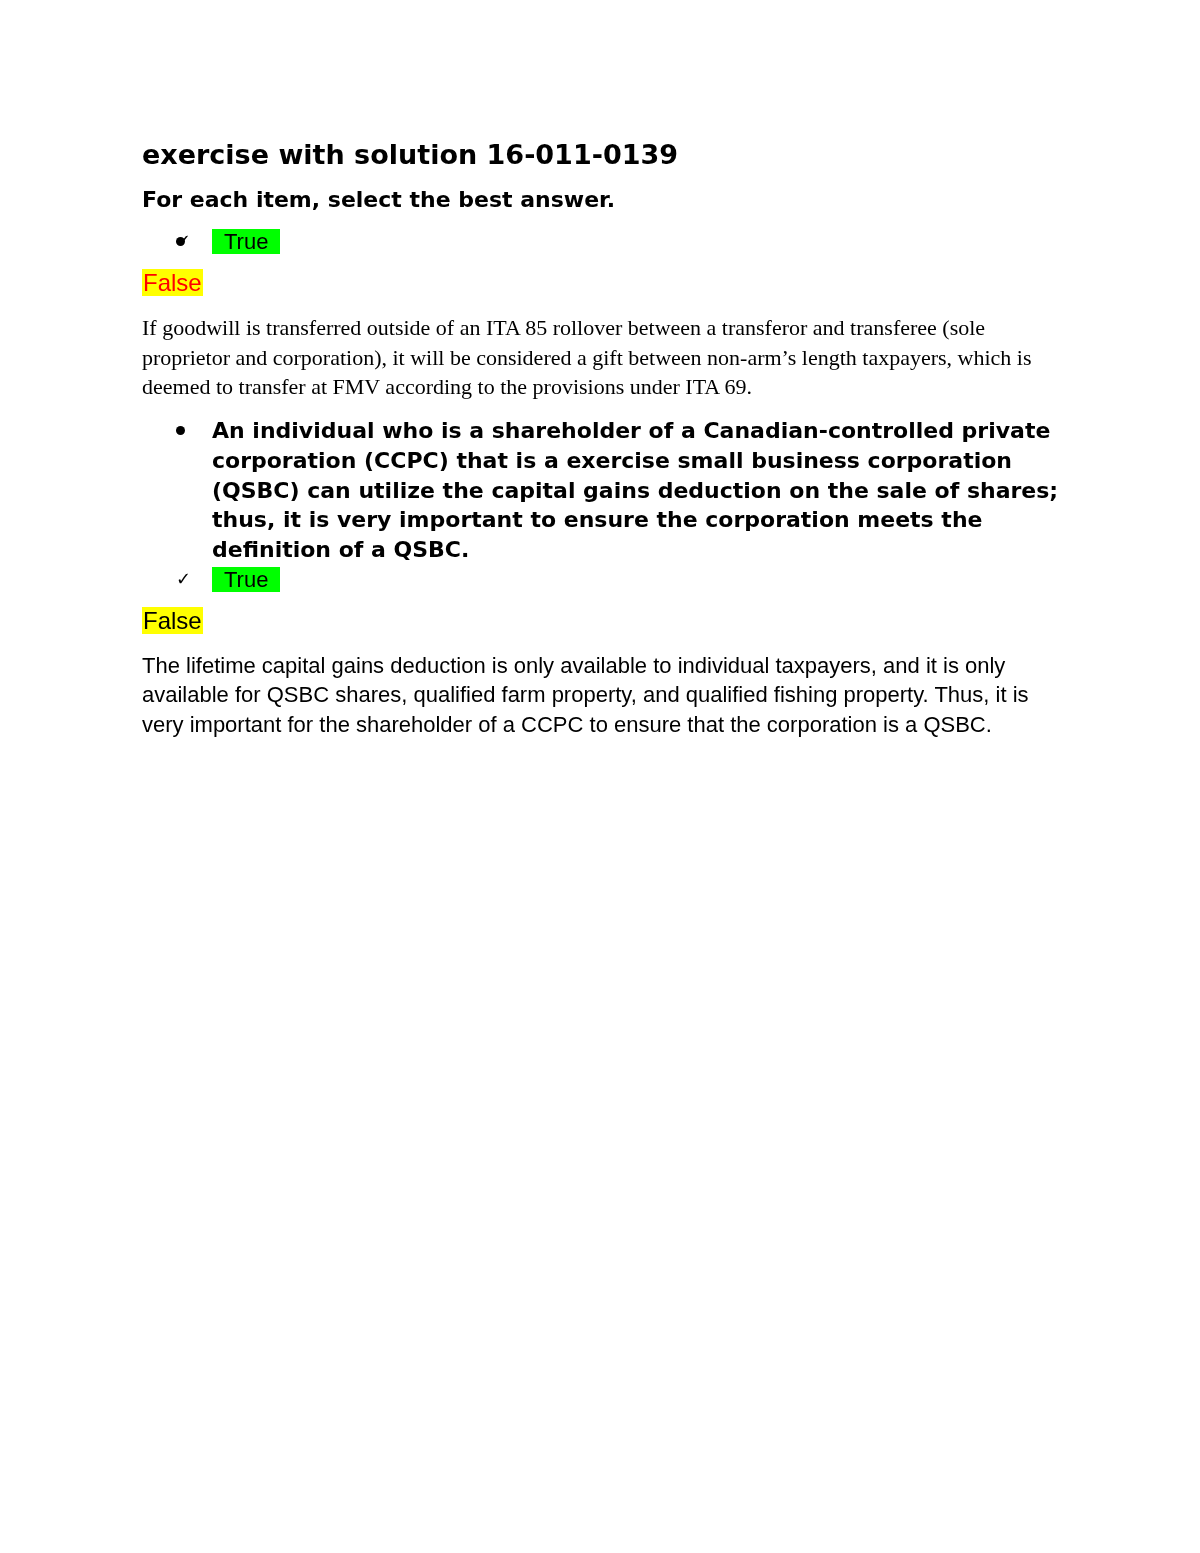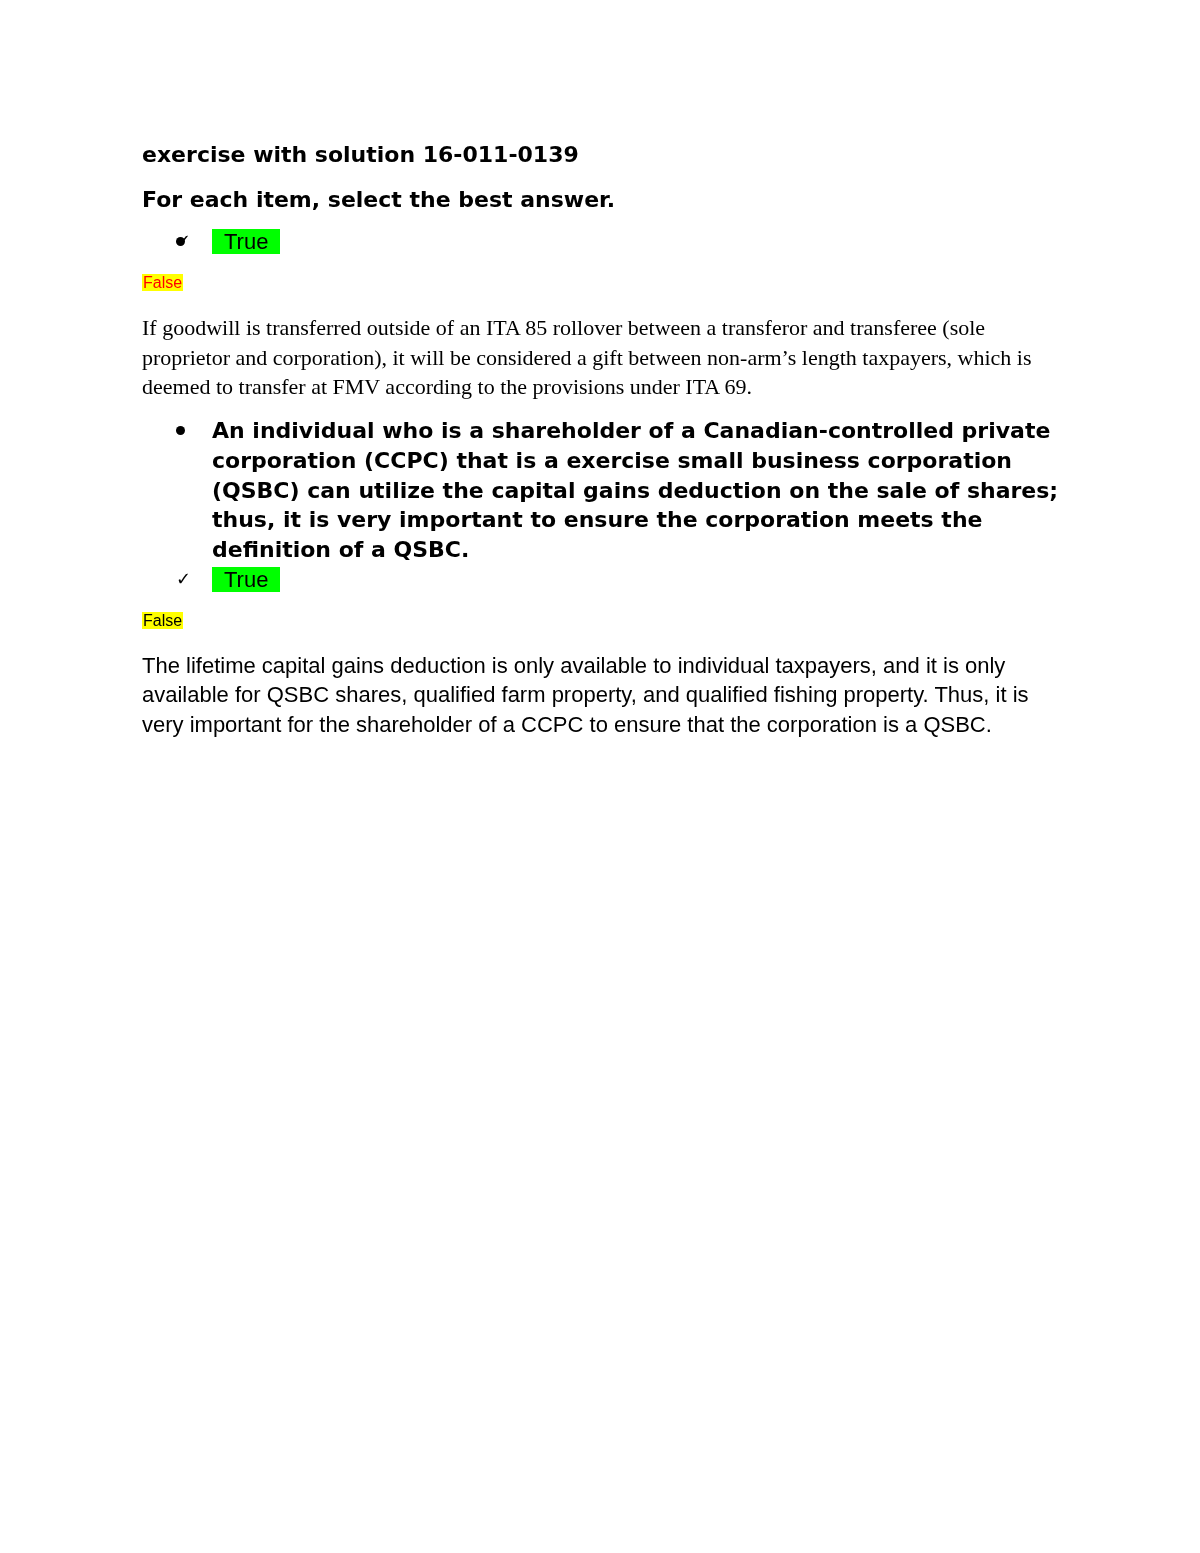--- a/index.html
+++ b/index.html
@@ -1,27 +1,27 @@
 <!DOCTYPE html>
 <html><head>
 <meta charset="utf-8">
 <style>
   html, body { margin: 0; padding: 0; background: #ffffff; }
   body { width: 1200px; height: 1553px; position: relative; overflow: hidden;
          font-family: "DejaVu Sans", sans-serif; color: #000; }
   .page { position: absolute; left: 142px; top: 140px; width: 920px; }
-  .title { font-weight: bold; font-size: 22px; line-height: 30px; margin: 0 0 15px 0; }
+  .title { font-weight: bold; font-size: 27px; line-height: 30px; margin: 0 0 15px 0; }
   .instr { font-weight: bold; font-size: 22px; line-height: 30px; margin: 0 0 12px 0; }
   .q { position: relative; padding-left: 70px; font-weight: bold; font-size: 22px; line-height: 29.7px; margin: 0; }
   .bullet { position: absolute; left: 34px; top: 10px; width: 9px; height: 9px; border-radius: 50%; background: #000; }
   .opt { position: relative; padding-left: 70px; font-size: 22px; line-height: 29px; margin: 0 0 15px 0;
          font-family: "Liberation Sans Narrow", "Liberation Sans", sans-serif; }
   .check { position: absolute; left: 34px; top: 0; font-size: 18px; }
   .true-hl { background: #00ff00; padding: 0 12px; }
-  .false-line { font-size: 16px; line-height: 30px; margin: 0 0 15px 0; }
+  .false-line { font-size: 24px; line-height: 30px; margin: 0 0 15px 0; }
   .false-hl { background: #ffff00; padding: 0 1px; }
   .false-red { color: #ff0000; }
   .expl { font-size: 22px; line-height: 29.7px; margin: 0 0 14px 0; }
 </style>
 </head>
 <body>
 
 <div class="page">
   <p class="title">exercise with solution 16-011-0139</p>
   <p class="instr">For each item, select the best answer.</p>

